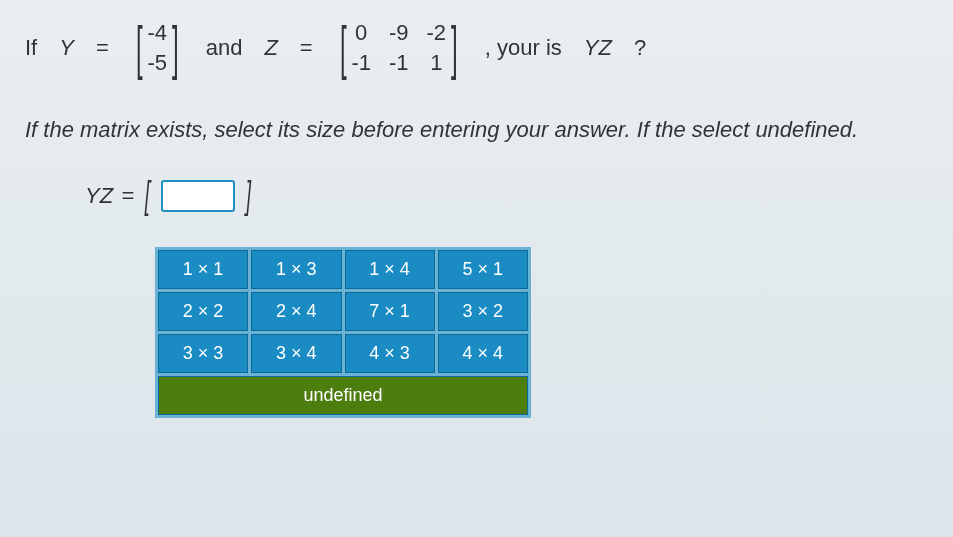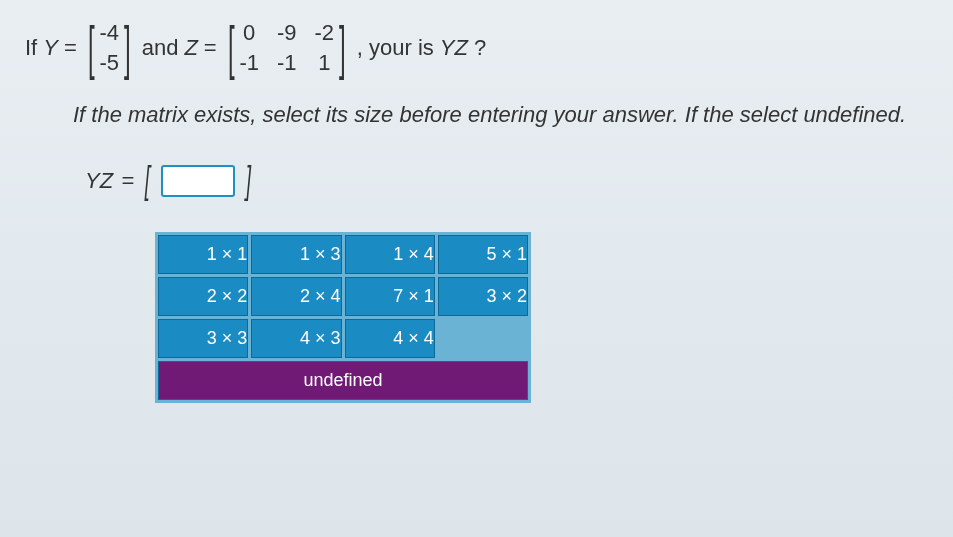--- a/index.html
+++ b/index.html
@@ -10,22 +10,22 @@
     color: #333;
     width: 953px;
     height: 537px;
     box-sizing: border-box;
     font-size: 22px;
   }
   .line1 {
     display: flex;
     align-items: center;
     flex-wrap: wrap;
-    gap: 6px;
-    margin-bottom: 22px;
+    gap: 22px;
+    margin-bottom: 37px;
   }
   .italic { font-style: italic; }
   .matrix {
     display: inline-flex;
     align-items: center;
   }
   .bracket-left, .bracket-right {
     font-size: 60px;
     font-weight: 100;
     line-height: 0.9;
@@ -37,21 +37,20 @@
     gap: 4px 18px;
     text-align: center;
     font-size: 22px;
   }
   .mgrid2x1 { grid-template-columns: auto; grid-template-rows: auto auto; }
   .mgrid2x3 { grid-template-columns: auto auto auto; grid-template-rows: auto auto; }
   .inst {
     font-style: italic;
     margin-bottom: 28px;
     line-height: 1.5;
-    margin-left: 48px;
   }
   .answer-line {
     display: flex;
     align-items: center;
     gap: 8px;
     margin-left: 60px;
     margin-bottom: 30px;
     font-style: italic;
   }
   .input-slot {
@@ -76,28 +75,28 @@
   }
   .btn-grid {
     display: grid;
     grid-template-columns: repeat(4, 1fr);
     gap: 3px;
     margin-bottom: 3px;
   }
   .size-btn {
     background: #1a8bc3;
     color: #fff;
-    text-align: right;
+    text-align: center;
     padding: 8px 0;
     font-size: 18px;
     cursor: pointer;
     border: 1px solid #0d6a98;
   }
   .undef-btn {
-    background: #701a75;
+    background: #4d7c0f;
     color: #fff;
     text-align: center;
     padding: 8px 0;
     font-size: 18px;
     cursor: pointer;
     border: 1px solid #0d6a98;
   }
 </style>
 </head>
 <body>
@@ -148,17 +147,18 @@
   <div class="btn-grid">
     <div class="size-btn">1 × 1</div>
     <div class="size-btn">1 × 3</div>
     <div class="size-btn">1 × 4</div>
     <div class="size-btn">5 × 1</div>
     <div class="size-btn">2 × 2</div>
     <div class="size-btn">2 × 4</div>
     <div class="size-btn">7 × 1</div>
     <div class="size-btn">3 × 2</div>
     <div class="size-btn">3 × 3</div>
+    <div class="size-btn">3 × 4</div>
     <div class="size-btn">4 × 3</div>
     <div class="size-btn">4 × 4</div>
   </div>
   <div class="undef-btn">undefined</div>
 </div>
 
 </body></html>

